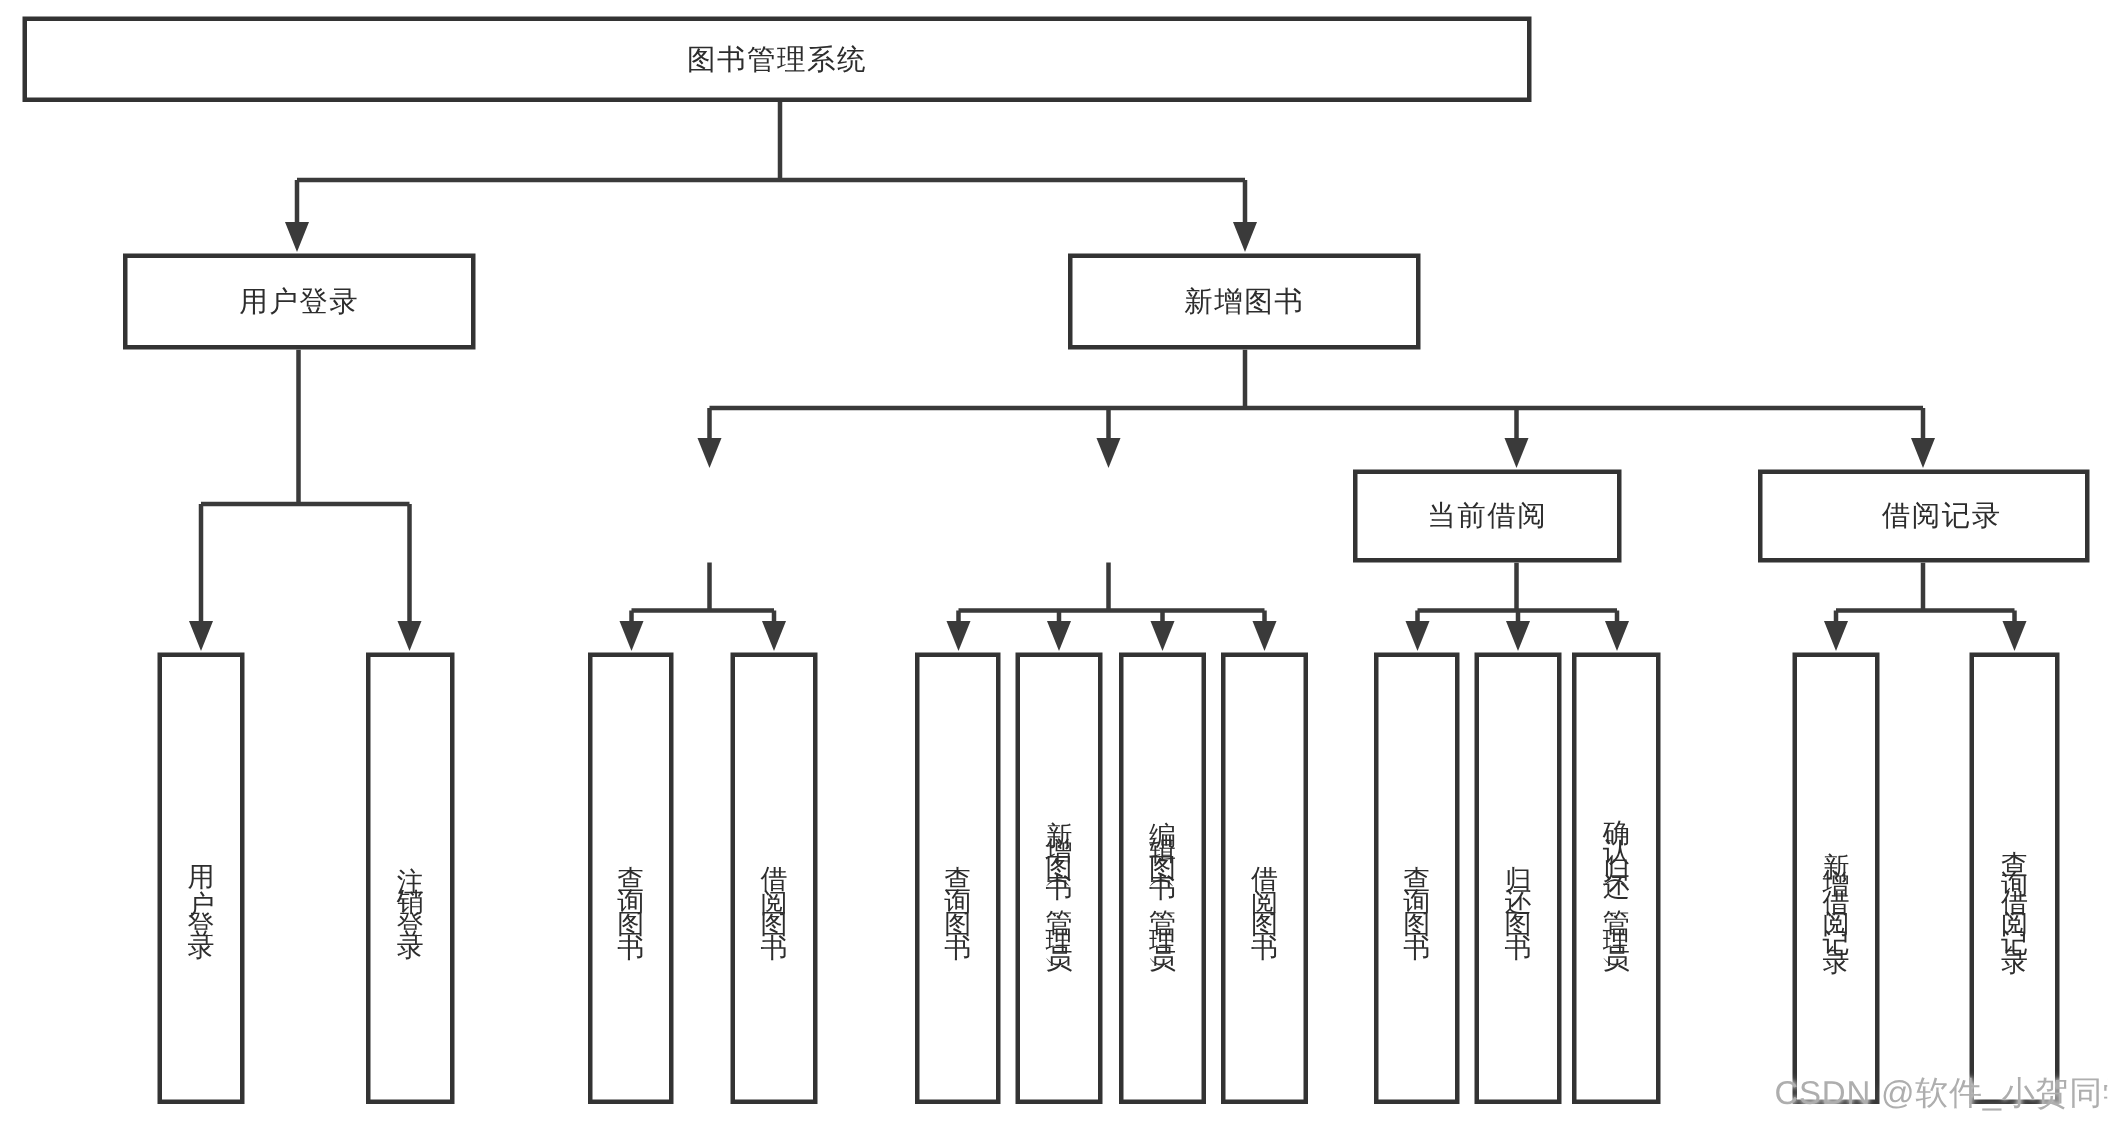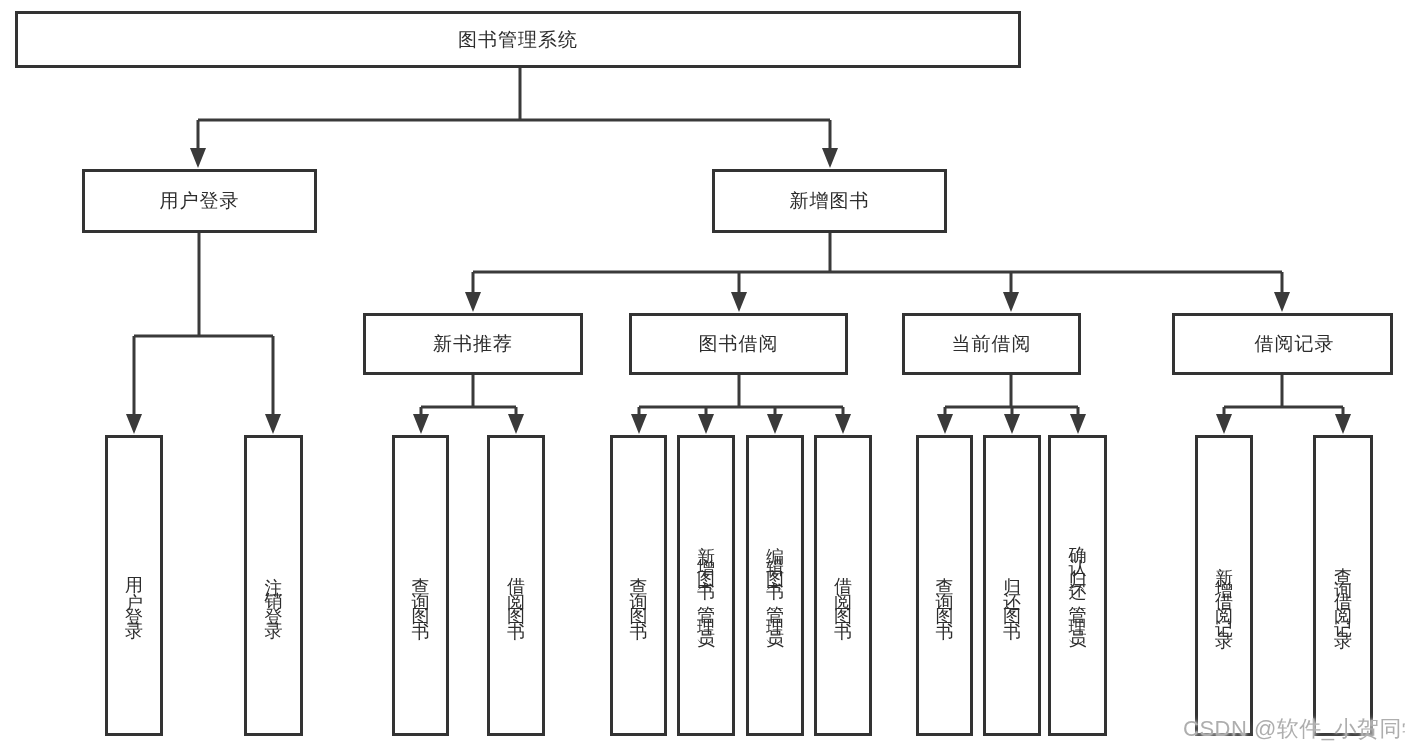--- a/index.html
+++ b/index.html
@@ -105,22 +105,20 @@
       <path d="M1224 434 l-8 -20 h16 z"></path>
       <path d="M1343 434 l-8 -20 h16 z"></path>
     </g>
   </svg>
 
   <div class="node node-h" style="left:15px;top:11px;width:1006px;height:57px;">图书管理系统</div>
 
   <div class="node node-h" style="left:82px;top:169px;width:235px;height:64px;">用户登录</div>
   <div class="node node-h" style="left:712px;top:169px;width:235px;height:64px;">新增图书</div>
 
-  <div class="node node-h" style="left:363px;top:313px;width:220px;height:62px;">新书推荐</div>
-  <div class="node node-h" style="left:629px;top:313px;width:219px;height:62px;">图书借阅</div>
   <div class="node node-h" style="left:902px;top:313px;width:179px;height:62px;">当前借阅</div>
   <div class="node node-h" style="left:1172px;top:313px;width:221px;height:62px;padding-left:24px;">借阅记录</div>
 
   <div class="node node-v ls4" style="left:105px;top:435px;width:58px;height:301px;">用户登录</div>
   <div class="node node-v ls4" style="left:244px;top:435px;width:59px;height:301px;">注销登录</div>
 
   <div class="node node-v ls4" style="left:392px;top:435px;width:57px;height:301px;">查询图书</div>
   <div class="node node-v ls4" style="left:487px;top:435px;width:58px;height:301px;">借阅图书</div>
 
   <div class="node node-v ls4" style="left:610px;top:435px;width:57px;height:301px;">查询图书</div>

